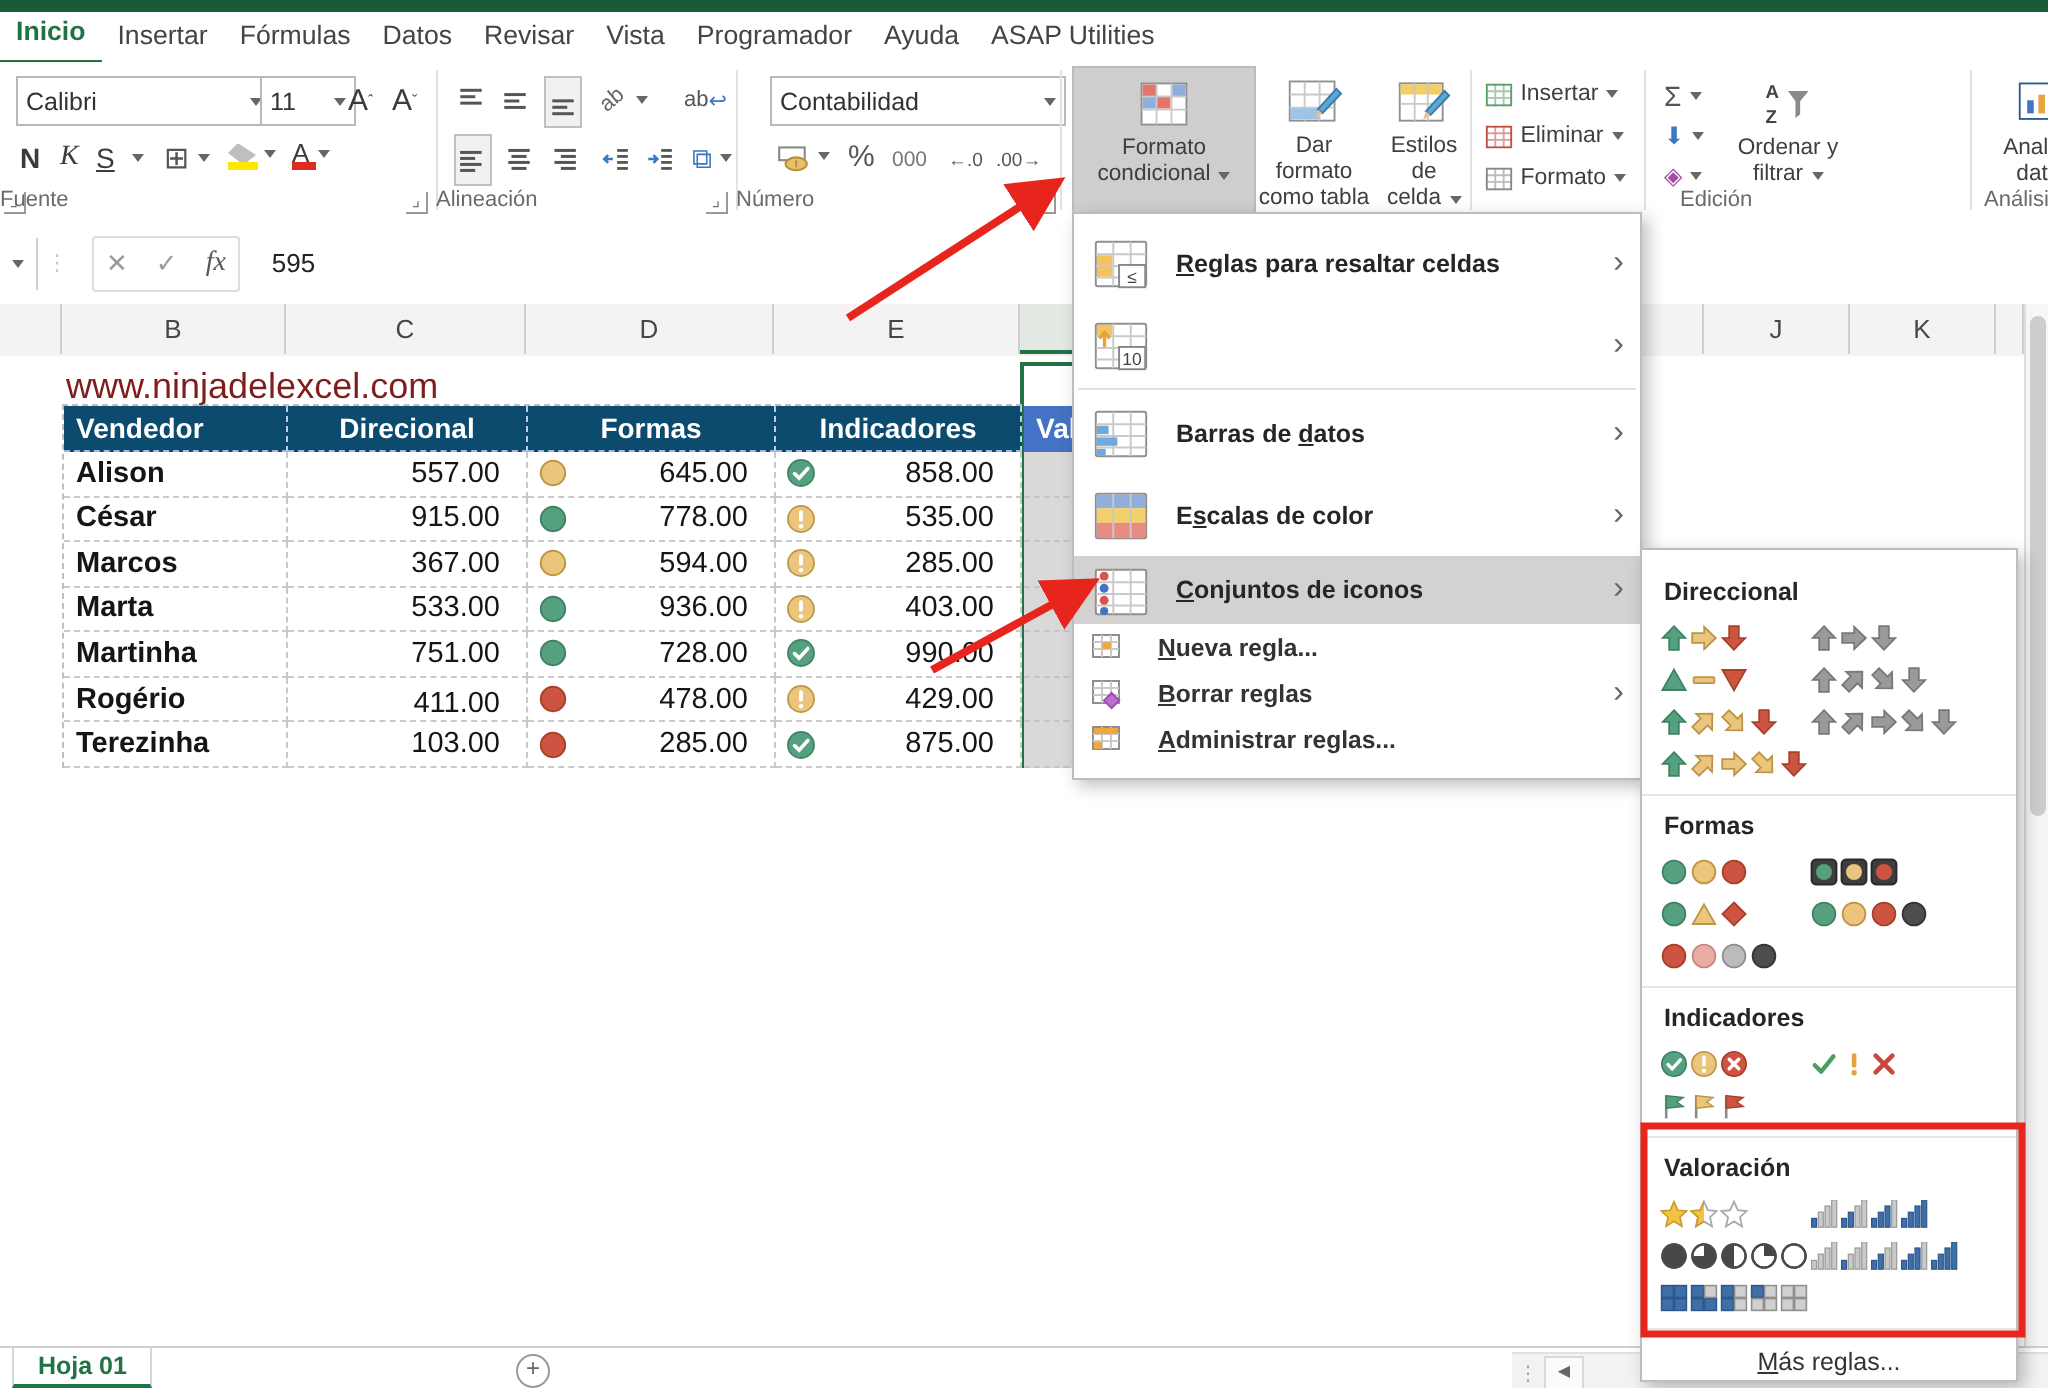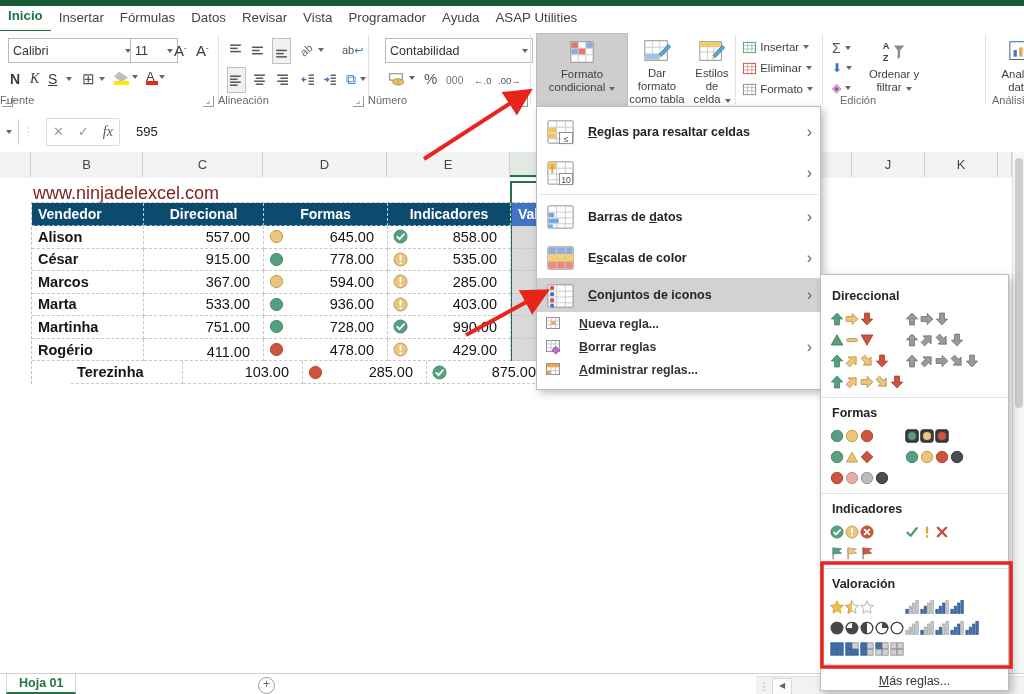--- a/index.html
+++ b/index.html
@@ -549,21 +549,21 @@
             <svg width="15" height="15" viewBox="0 0 14 14">
               <circle cx="7" cy="7" r="6.1" fill="#EBC57D" stroke="#BC9544" stroke-width=".8"></circle>
               <rect x="6.1" y="2.9" width="1.8" height="5.3" rx=".9" fill="#fff"></rect>
               <circle cx="7" cy="10.4" r="1.05" fill="#fff"></circle>
             </svg>
           </span>
           <span>429.00</span>
         </div>
       </div>
       <div class="trow">
-        <div class="tcell tname" style="width: 112px; height: 22.55px; margin-left: 39px;">Terezinha</div>
+        <div class="tcell tname" style="width: 112px; height: 22.55px;">Terezinha</div>
         <div class="tcell tval" style="width: 120px; height: 22.55px;">
           <span class="ico">
             <svg width="15" height="15" viewBox="0 0 14 14"></svg>
           </span>
           <span>103.00</span>
         </div>
         <div class="tcell tval" style="width: 124px; height: 22.55px;">
           <span class="ico">
             <svg width="15" height="15" viewBox="0 0 14 14">
               <circle cx="7" cy="7" r="5.7" fill="#CC5440" stroke="#A93F28" stroke-width=".9"></circle>

